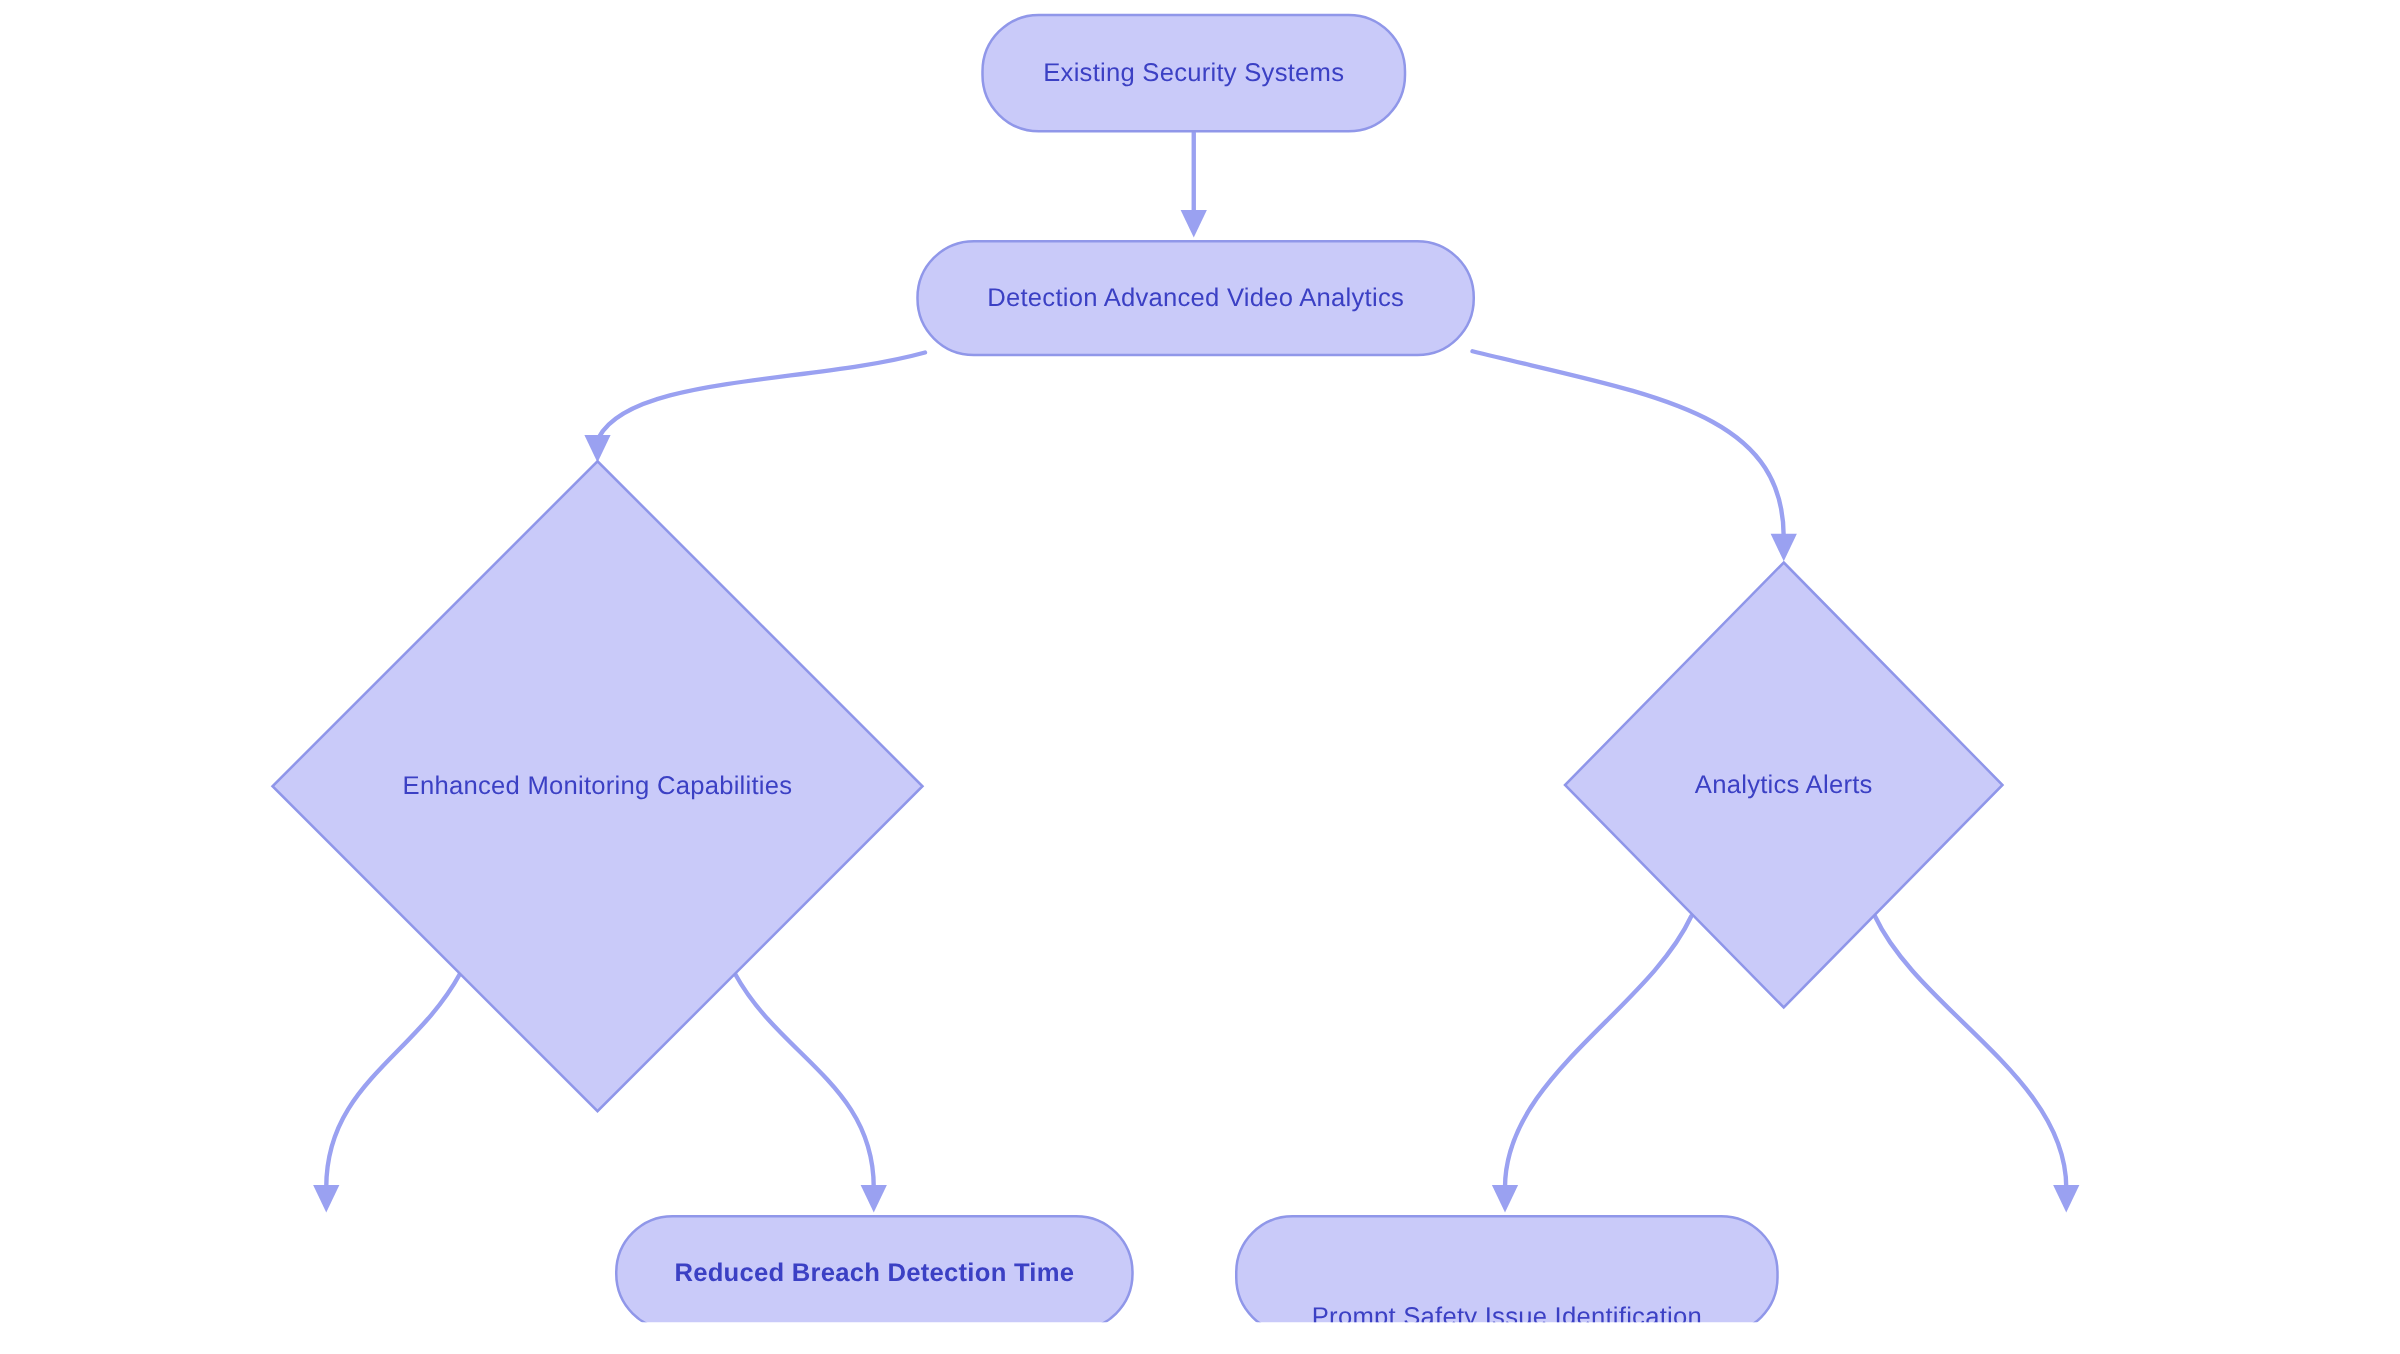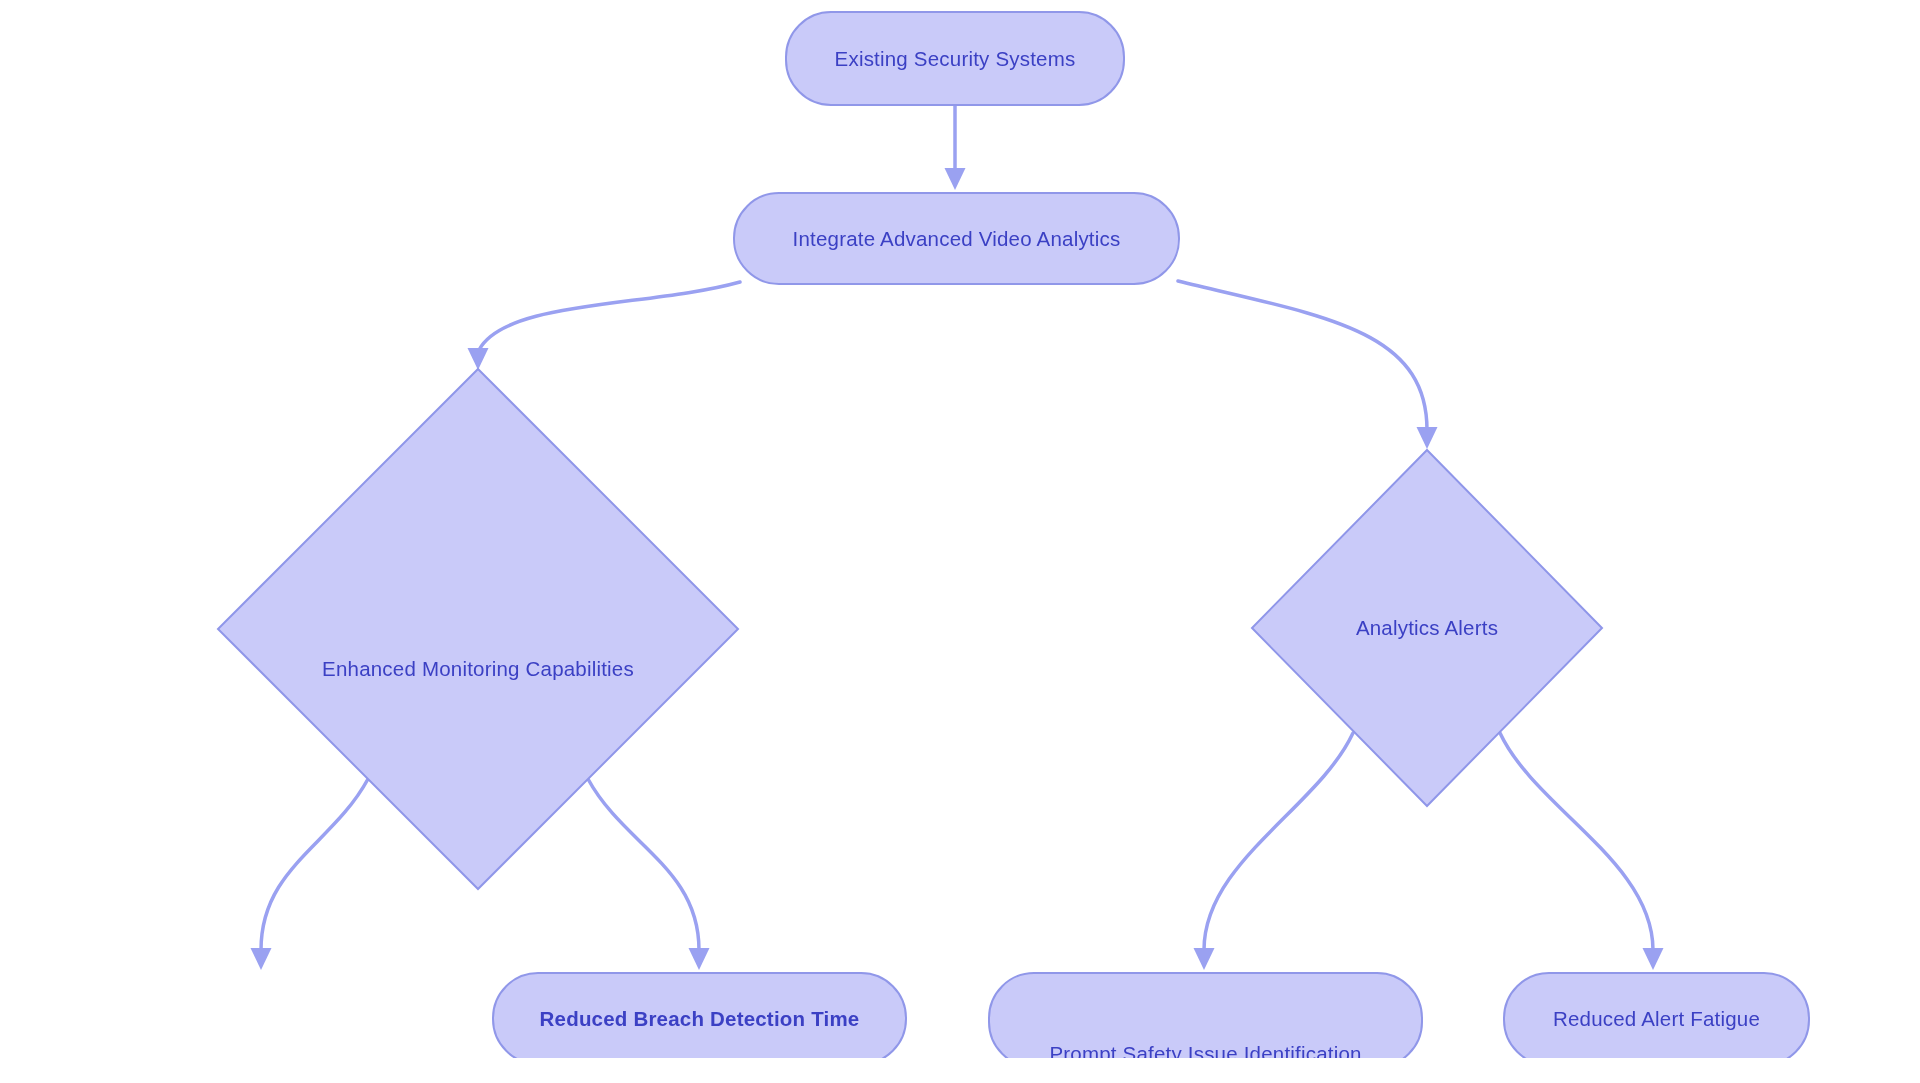--- a/index.html
+++ b/index.html
@@ -51,21 +51,21 @@
     letter-spacing: 0.2px;
     white-space: nowrap;
   }
   
   .n-existing   { left: 785px;  top: 11px;  width: 340px; height: 95px; }
   .n-integrate  { left: 733px;  top: 192px; width: 447px; height: 93px; }
   .n-realtime   { left: 112px;  top: 972px; width: 296px; height: 94px; }
   .n-breach     { left: 492px;  top: 972px; width: 415px; height: 93px; font-weight: bold; }
   .n-prompt     { left: 988px;  top: 972px; width: 435px; height: 96px; align-items: flex-end; }
   .n-fatigue    { left: 1503px; top: 972px; width: 307px; height: 94px; }
-  .l-enhanced   { left: 478px;  top: 629px; margin-top: 40px; }
+  .l-enhanced   { left: 478px;  top: 629px; }
   .l-customized { left: 1427px; top: 628px; }
 </style>
 </head>
 <body>
 
 <div class="canvas">
 
   <svg class="edges-svg" viewBox="0 0 1920 1083">
 
     <path class="edge" d="M 955,106 L 955,170"></path>
@@ -86,33 +86,30 @@
 
     <polygon class="diamond-shape" points="478,369 738,629 478,889 218,629"></polygon>
     <polygon class="diamond-shape" points="1427,450 1602,628 1427,806 1252,628"></polygon>
   </svg>
 
   <div class="node n-existing">
     <span>Existing Security Systems</span>
   </div>
 
   <div class="node n-integrate">
-    <span>Integrate Advanced Video Analytics</span>
+    <span>Detection Advanced Video Analytics</span>
   </div>
 
 
   <div class="node n-breach">
     <span>Reduced Breach Detection Time</span>
   </div>
 
   <div class="node n-prompt">
     <span>Prompt Safety Issue Identification</span>
   </div>
 
-  <div class="node n-fatigue">
-    <span>Reduced Alert Fatigue</span>
-  </div>
 
   <div class="diamond-label l-enhanced">Enhanced Monitoring Capabilities</div>
 
   <div class="diamond-label l-customized">Analytics Alerts</div>
 
 </div>
 
 </body></html>

